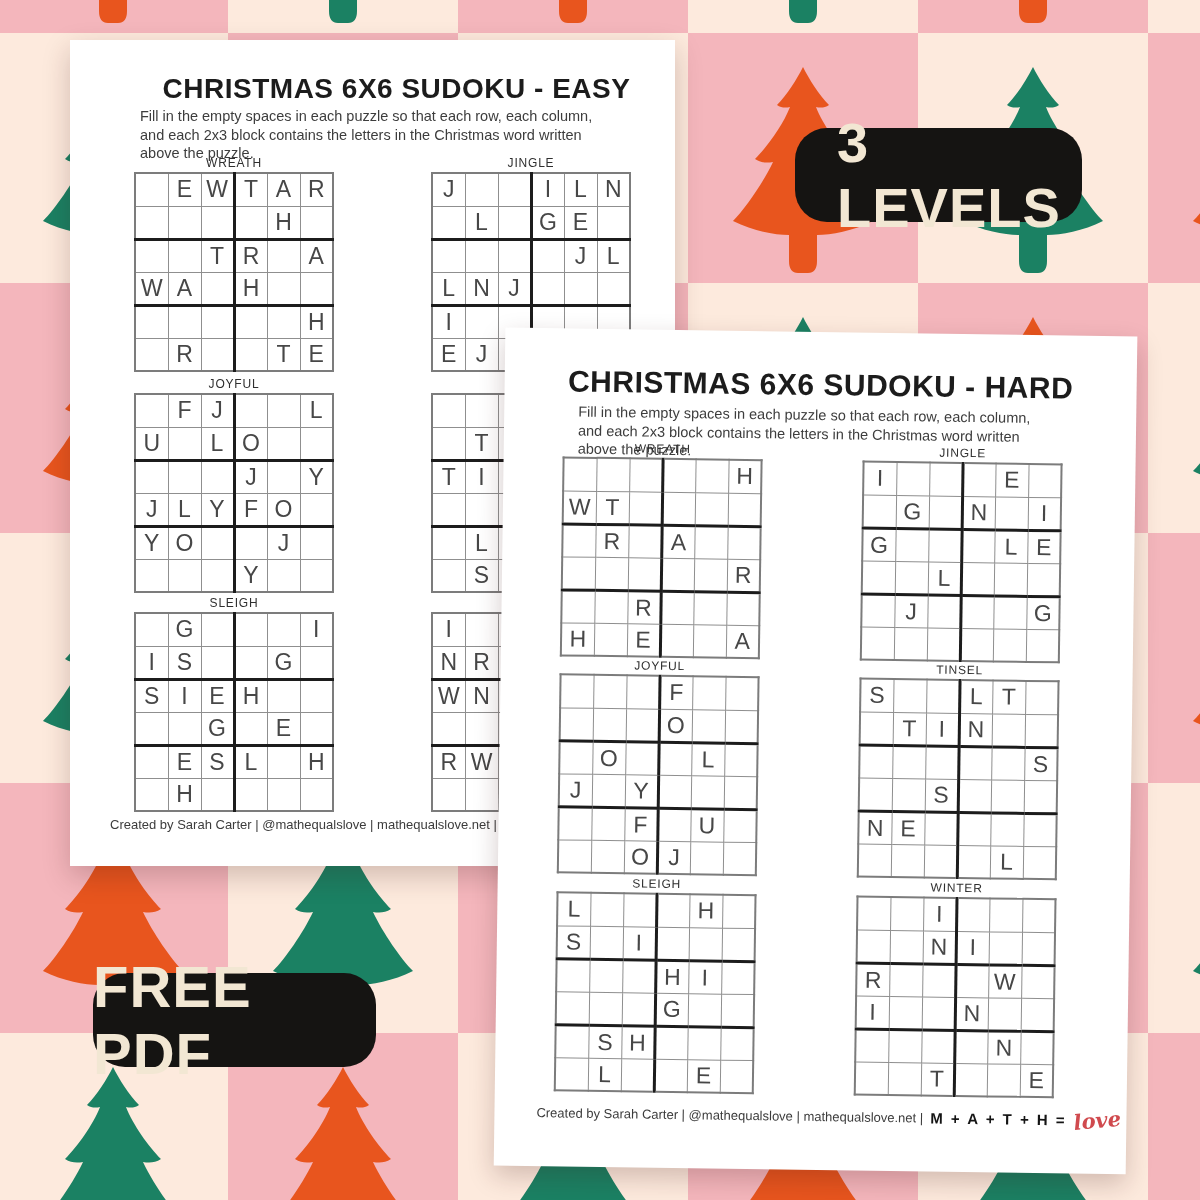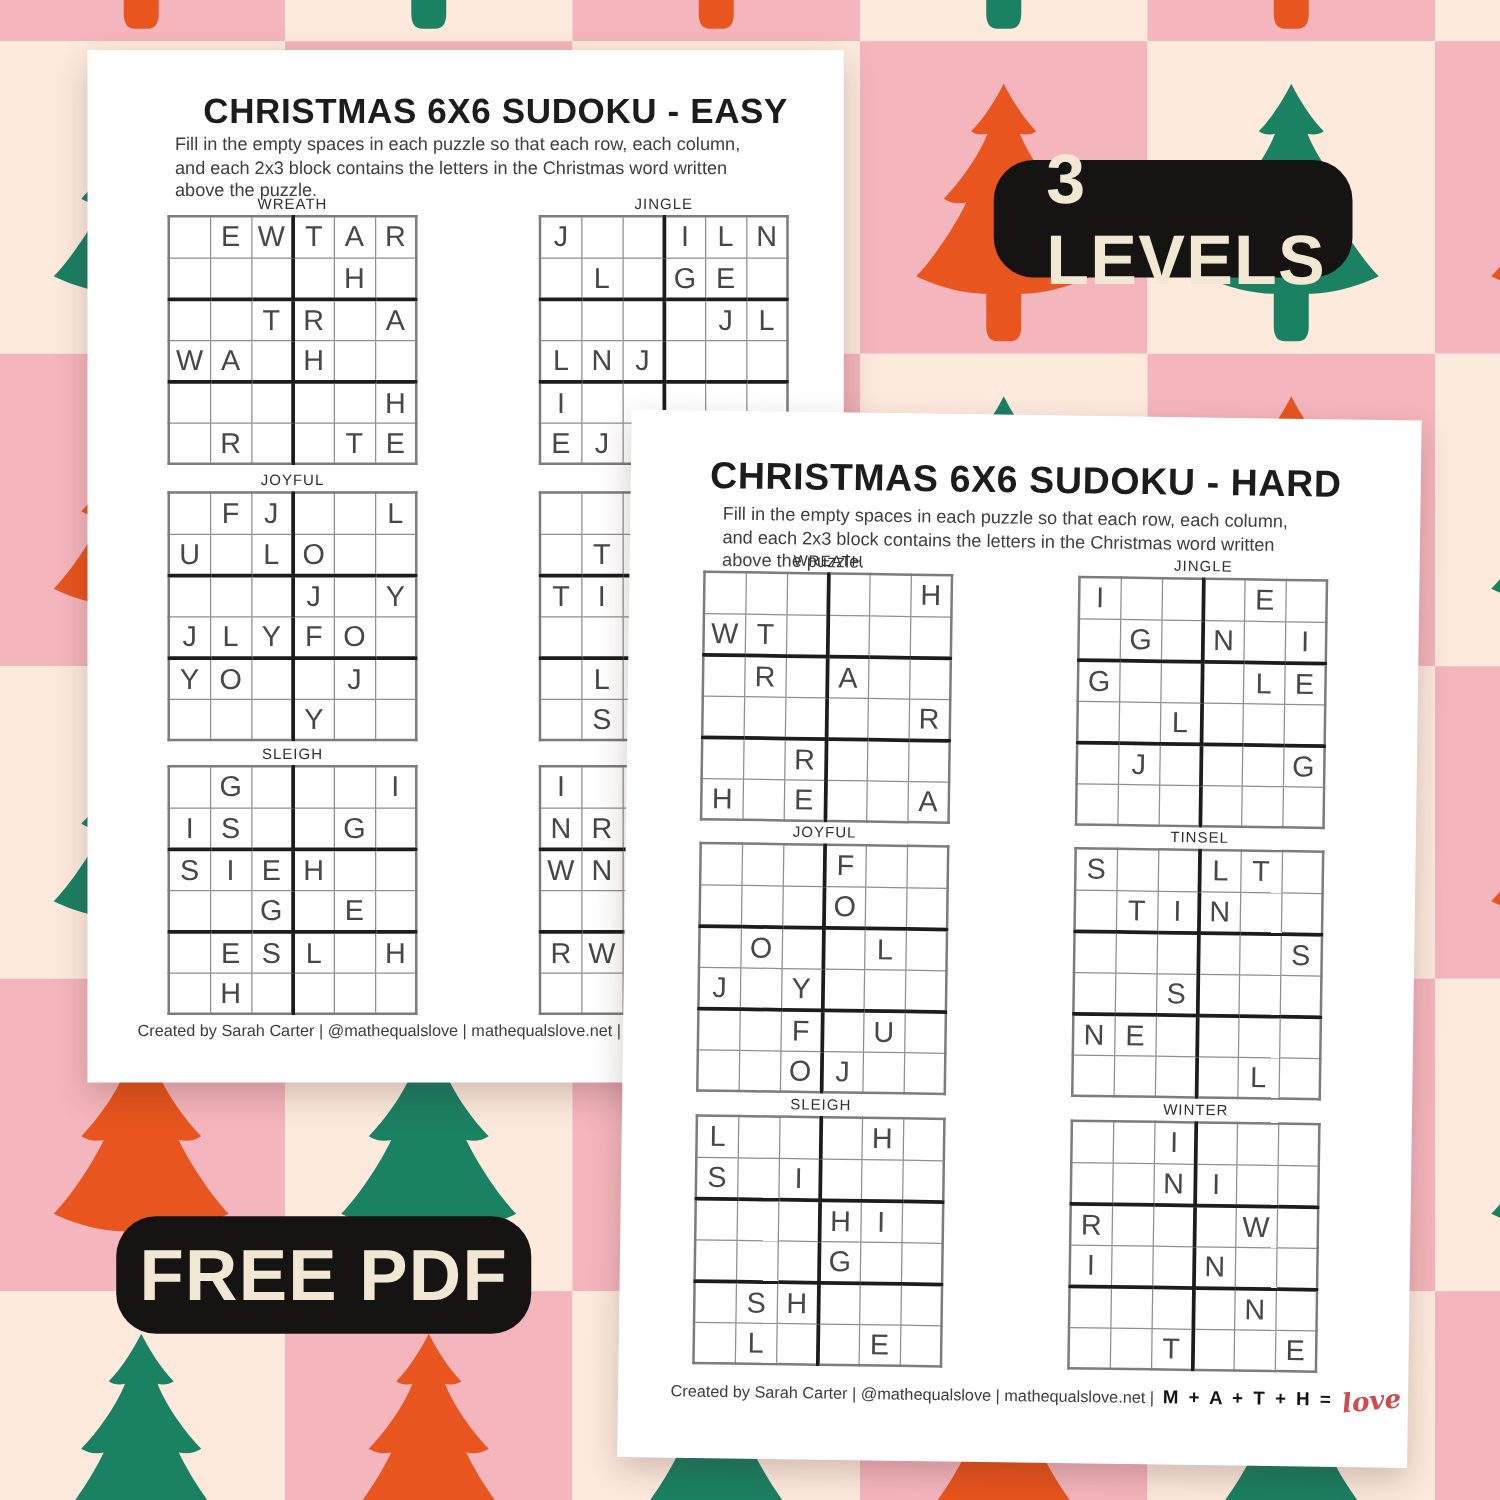--- a/index.html
+++ b/index.html
@@ -35,21 +35,21 @@
   #h3{left:58px;top:330px;} #h4{left:358px;top:330px;}
   #h5{left:58px;top:548px;} #h6{left:358px;top:548px;}
   .page-footer{position:absolute;white-space:nowrap;display:flex;align-items:center;gap:7px;font-size:13px;color:#3c3c3c;}
   #easy-page .page-footer{left:40px;top:772px;}
   #hard-page .page-footer{left:42px;top:772px;}
   .math-logo{font-weight:700;color:#141414;font-size:15px;letter-spacing:2px;}
   .love{font-family:"DejaVu Serif",serif;font-style:italic;font-weight:700;color:var(--love);font-size:21px;transform:rotate(-6deg);display:inline-block;}
   .badge{position:absolute;background:var(--badge-bg);color:var(--badge-text);display:flex;align-items:center;justify-content:center;
     font-weight:700;border-radius:32px;z-index:3;letter-spacing:1px;}
   #levels-badge{left:795px;top:128px;width:287px;height:94px;font-size:56px;padding-left:42px;}
-  #freepdf-badge{left:93px;top:973px;width:332px;height:94px;font-size:58px;}
+  #freepdf-badge{left:93px;top:973px;width:283px;height:94px;font-size:58px;}
 </style>
 </head>
 <body>
 
 <div id="stage">
 
   <svg id="bg-svg" width="1200" height="1200">
       <rect x="-2" y="-217" width="230" height="250" fill="#f4b6bc"></rect>
       <path d="M80 4 C74 16 64 32 54 42 C58 45 63 45 67 44 C60 62 44 84 32 96 C38 100 44 100 50 99 C40 120 22 146 10 158 C30 168 52 172 66 172 L66 198 Q66 210 75 210 L85 210 Q94 210 94 198 L94 172 C108 172 130 168 150 158 C138 146 120 120 110 99 C116 100 122 100 128 96 C116 84 100 62 93 44 C97 45 102 45 106 42 C96 32 86 16 80 4 Z" transform="translate(33,-187)" fill="#e8551e"></path>
       <rect x="228" y="-217" width="230" height="250" fill="#fdeadd"></rect>

